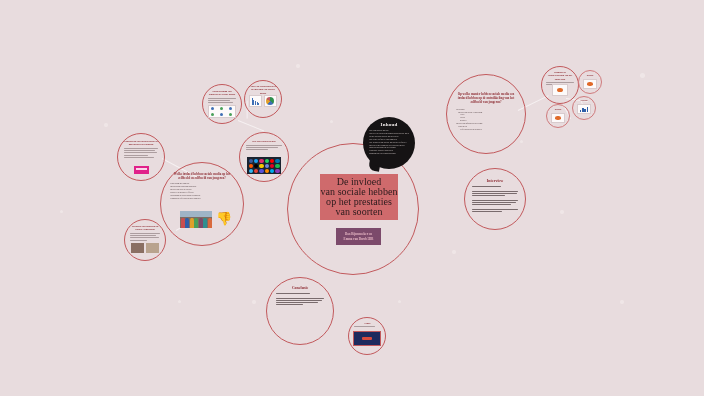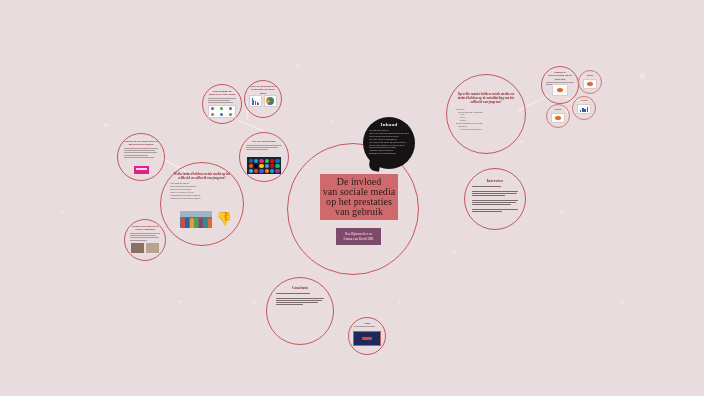--- a/index.html
+++ b/index.html
@@ -142,23 +142,23 @@
   <div class="link" style="left:247px;top:100px;width:18px;transform:rotate(90deg);"></div>
   <div class="link" style="left:518px;top:110px;width:34px;transform:rotate(-26deg);"></div>
   <div class="link" style="left:566px;top:98px;width:22px;transform:rotate(8deg);"></div>
   <div class="link" style="left:563px;top:104px;width:16px;transform:rotate(62deg);"></div>
   <div class="link" style="left:581px;top:100px;width:12px;transform:rotate(70deg);"></div>
 
   <div class="circle" style="left:287px;top:143px;width:132px;height:132px;border-width:1.6px;"></div>
 
   <div id="title-box">
     <span>De invloed</span>
-    <span>van sociale media</span>
+    <span>van sociale hebben</span>
     <span>op het prestaties</span>
-    <span>van gebruik</span>
+    <span>van soorten</span>
   </div>
 
   <div id="author-box">
     <span>Dax Rijnsmeeker en</span>
     <span>Emma van Dorsb 5DB</span>
   </div>
 
   <div id="inhoud-tail"></div>
   <div id="inhoud">
     <div class="bt">Inhoud</div>

